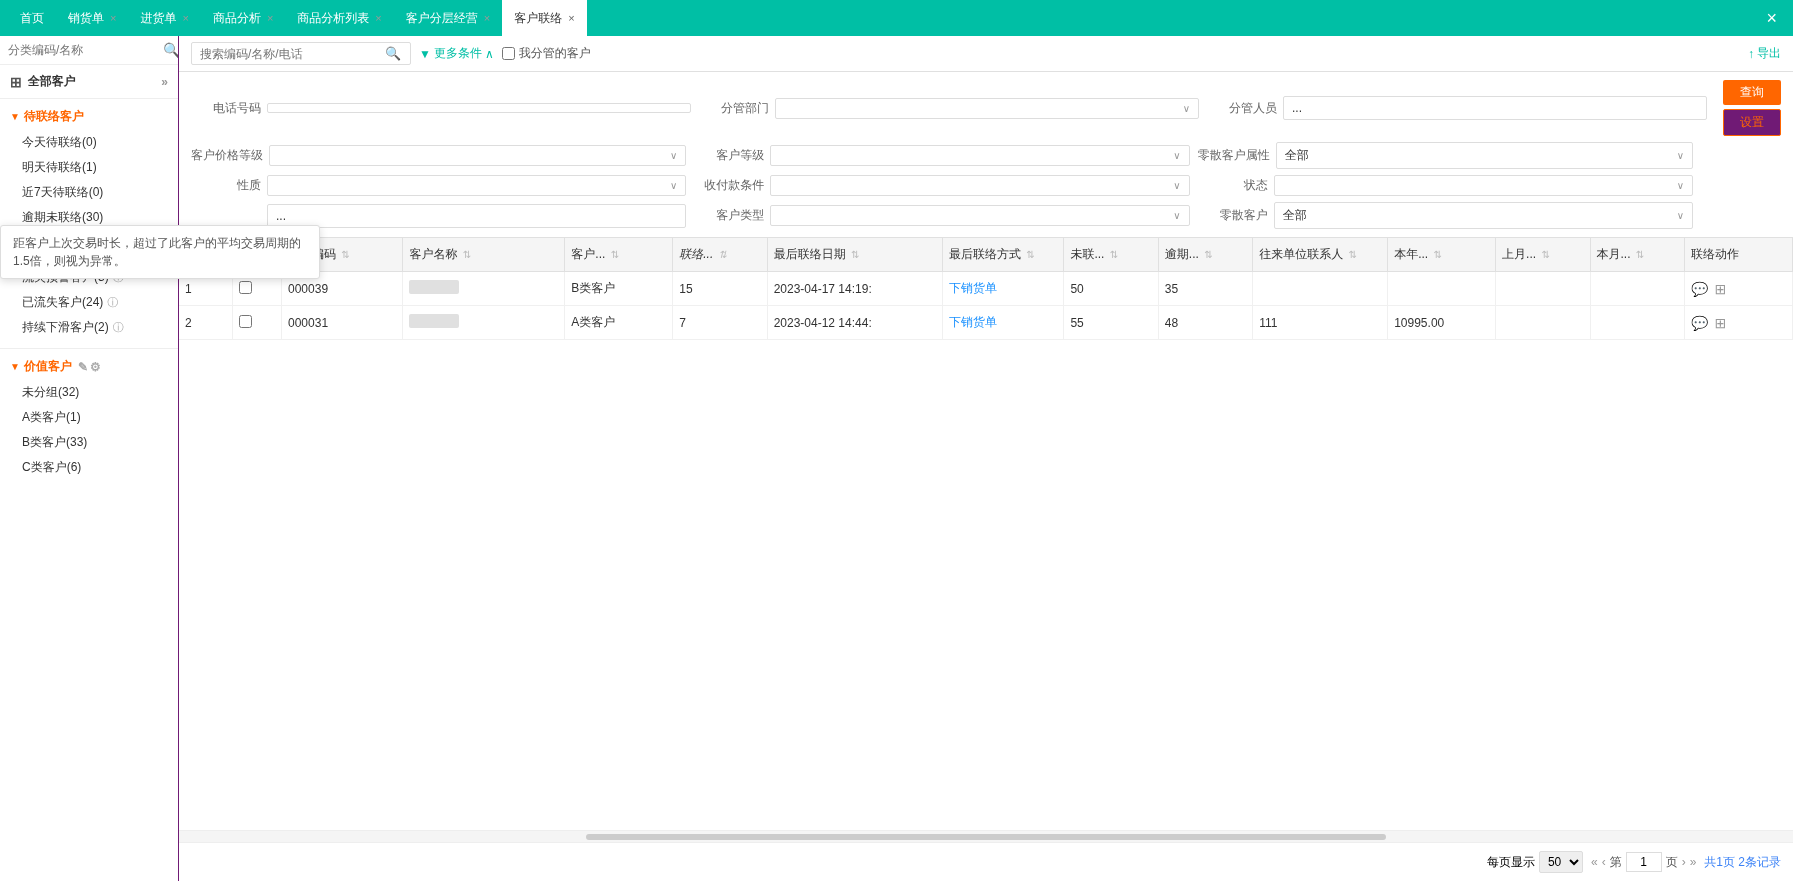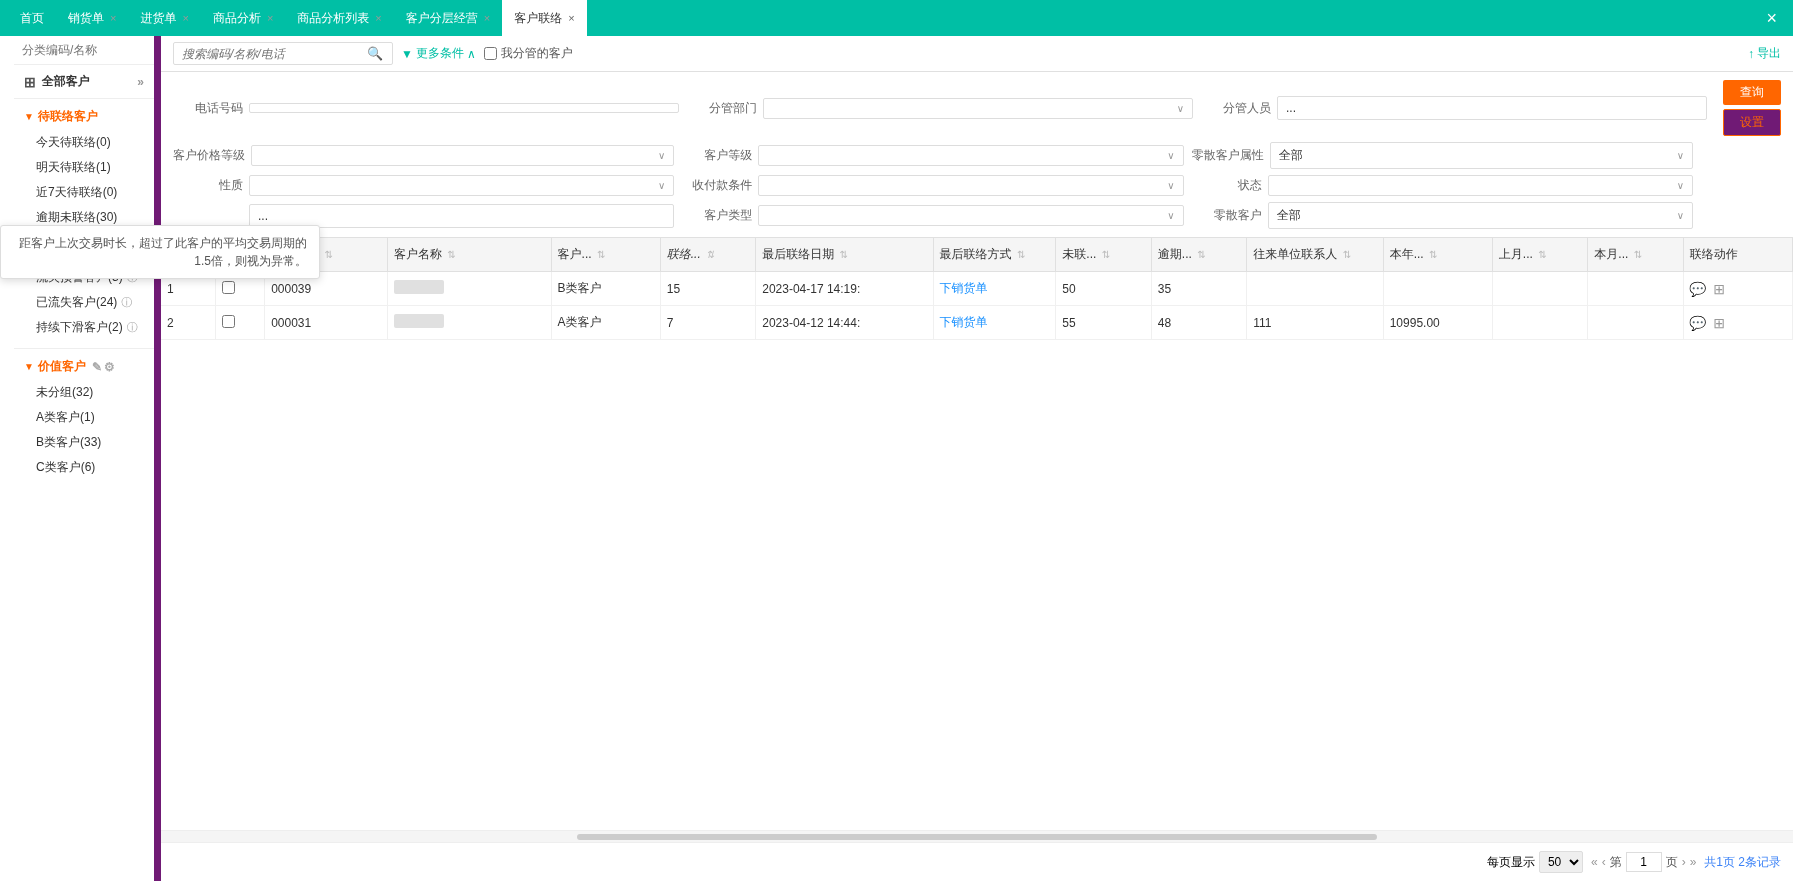--- a/index.html
+++ b/index.html
@@ -26,22 +26,22 @@
       margin-left: auto; color: white; cursor: pointer; font-size: 18px; padding: 0 8px;
     }
 
     
     .main-container {
       display: flex; height: calc(881px - 36px);
     }
 
     
     .sidebar {
-      width: 161px; background: white; border-right: 7px solid #701a75;
-      display: flex; flex-direction: column; overflow: hidden; flex-shrink: 0; padding-left: 14px;
+      width: 179px; background: white; border-right: 1px solid #701a75;
+      display: flex; flex-direction: column; overflow: hidden; flex-shrink: 0;
     }
     .sidebar-search {
       display: flex; align-items: center; padding: 6px 8px; border-bottom: 1px solid #eee;
     }
     .sidebar-search input {
       flex: 1; border: none; outline: none; font-size: 12px; color: #333;
     }
     .sidebar-search .search-icon { color: #999; font-size: 14px; cursor: pointer; }
     .sidebar-all {
       display: flex; align-items: center; padding: 8px 10px;
@@ -187,21 +187,21 @@
     .footer-nav .page-input {
       border: 1px solid #ddd; width: 36px; text-align: center; padding: 2px;
     }
     .footer-total { color: #3b82f6; }
 
     
     .tooltip-box {
       position: absolute; left: 0; top: 225px; background: white;
       border: 1px solid #ddd; border-radius: 3px; padding: 8px 12px;
       color: #555; font-size: 12px; max-width: 320px; line-height: 1.5;
-      box-shadow: 0 2px 8px rgba(0,0,0,0.15); z-index: 100; text-align: right;
+      box-shadow: 0 2px 8px rgba(0,0,0,0.15); z-index: 100;
     }
 
     
     .scroll-area {
       height: 12px; background: #f5f5f5; border-top: 1px solid #eee;
       display: flex; align-items: center; padding: 0 4px;
     }
     .scroll-bar {
       background: #ccc; border-radius: 6px; height: 6px;
       width: 800px; margin: 0 auto;
@@ -316,21 +316,21 @@
 
     <div class="tooltip-box">
       <span>距客户上次交易时长，超过了此客户的平均交易周期的1.5倍，则视为异常。</span>
     </div>
   </div>
 
   <div class="content-area">
 
     <div class="filter-bar">
       <div class="filter-search">
-        <input type="text" style="width: 160px; font-style: italic;" placeholder="搜索编码/名称/电话">
+        <input type="text" style="width: 160px;" placeholder="搜索编码/名称/电话">
         <span class="icon">🔍</span>
       </div>
       <div class="filter-more">
         <span>▼</span>
         <span>更多条件</span>
         <span>∧</span>
       </div>
       <div class="filter-my-customer">
         <input type="checkbox" style="">
         <span>我分管的客户</span>

